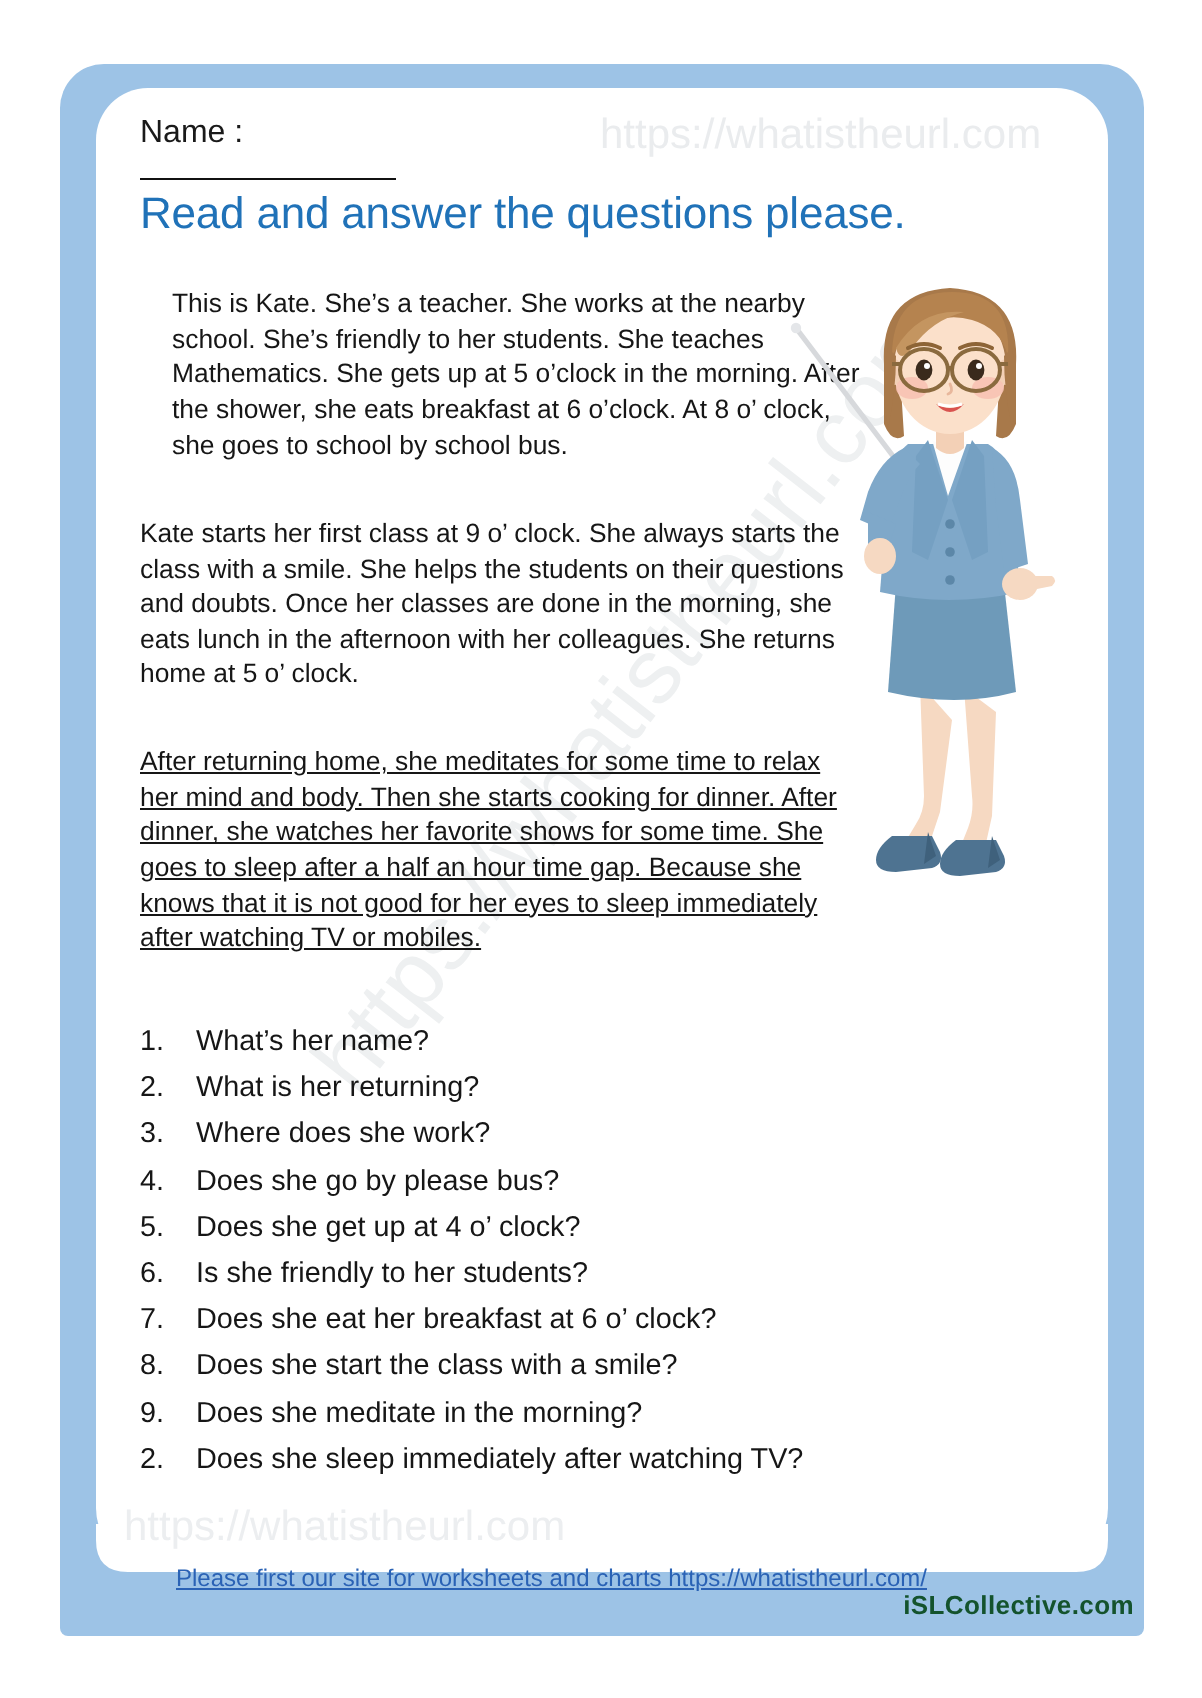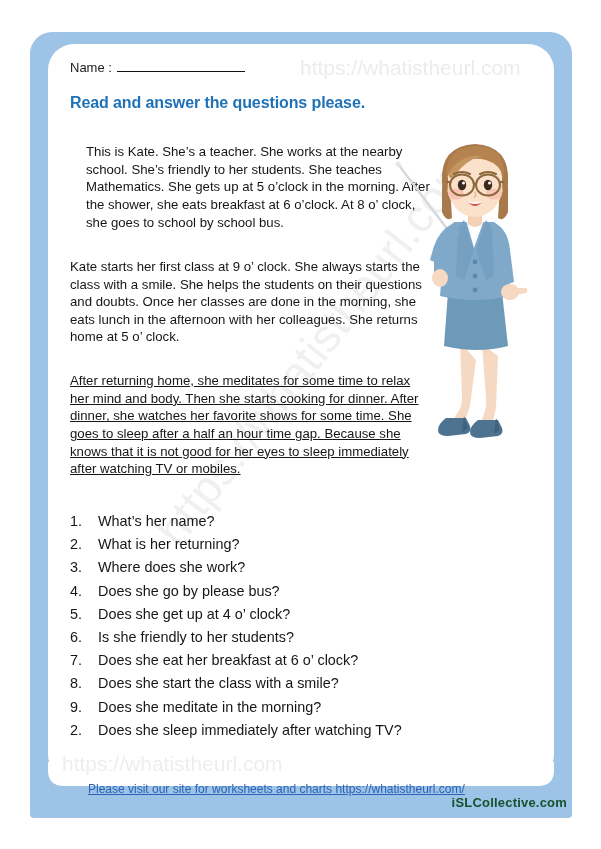--- a/index.html
+++ b/index.html
@@ -99,37 +99,38 @@
     width: 506px;
     height: 740px;
   }
 
   #name-row {
     position: absolute;
     left: 22px;
     top: 14px;
     display: flex;
     align-items: baseline;
-    font-size: 13px;
+    font-size: 16px;
     color: #1a1a1a;
+    flex-direction: column;
   }
   #name-label { margin-right: 5px; }
   #name-blank {
     display: inline-block;
     width: 128px;
     border-bottom: 1.6px solid #111;
     height: 13px;
   }
 
   #worksheet-title {
     position: absolute;
     left: 22px;
     top: 50px;
-    font-size: 16px;
-    font-weight: bold;
+    font-size: 22px;
+    font-weight: normal;
     color: #2072b8;
     letter-spacing: -0.1px;
   }
 
   .passage {
     position: absolute;
     left: 22px;
     width: 352px;
     font-size: 13.2px;
     line-height: 17.6px;
@@ -252,21 +253,21 @@
 <div id="page-bottom-curve">
   <svg width="542" height="44" viewBox="0 0 542 44" xmlns="http://www.w3.org/2000/svg" aria-hidden="true">
     <path d="M18,0 L18,8 Q18,24 34,24 L508,24 Q524,24 524,8 L524,0 Z" fill="#ffffff"></path>
   </svg>
 </div>
 
 <div class="watermark" id="watermark-top">https://whatistheurl.com</div>
 
 <div class="watermark" id="watermark-bottom">https://whatistheurl.com</div>
 
-<a id="footer-link" href="#">Please visit our site for worksheets and charts https://whatistheurl.com/</a>
+<a id="footer-link" href="#">Please first our site for worksheets and charts https://whatistheurl.com/</a>
 
 <div id="watermark-islcollective">iSLCollective.com</div>
 
 <div id="teacher-illustration">
   <svg width="170" height="350" viewBox="0 0 170 350" xmlns="http://www.w3.org/2000/svg" aria-hidden="true">
 
     <g>
       <line x1="8" y1="34" x2="58" y2="100" stroke="#d7d9dc" stroke-width="2.6" stroke-linecap="round"></line>
       <circle cx="8" cy="34" r="2.6" fill="#e4e6e9"></circle>
     </g>

